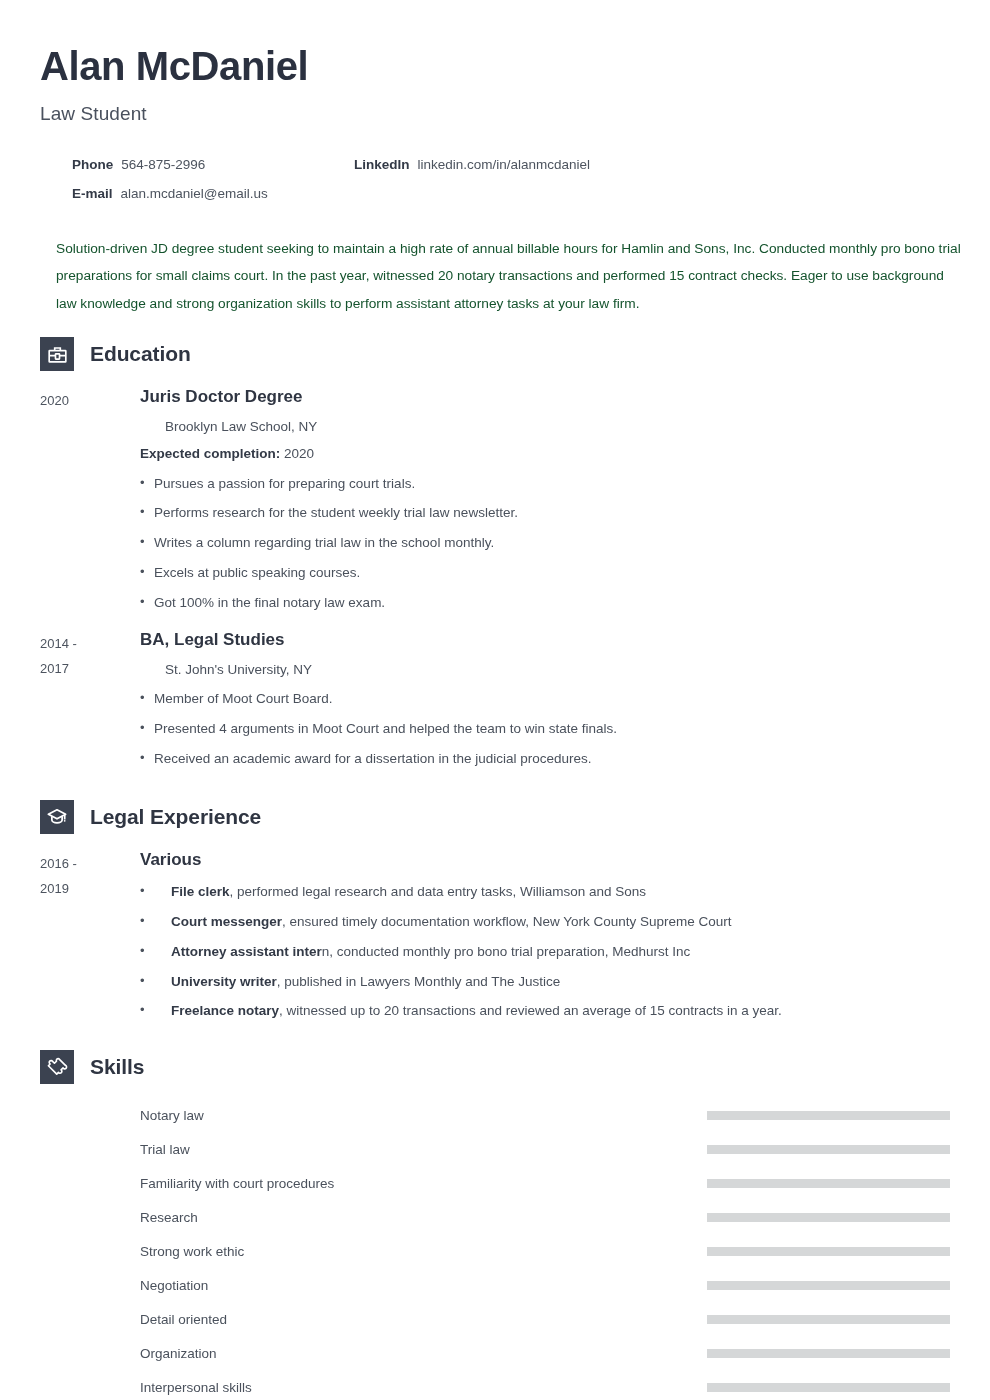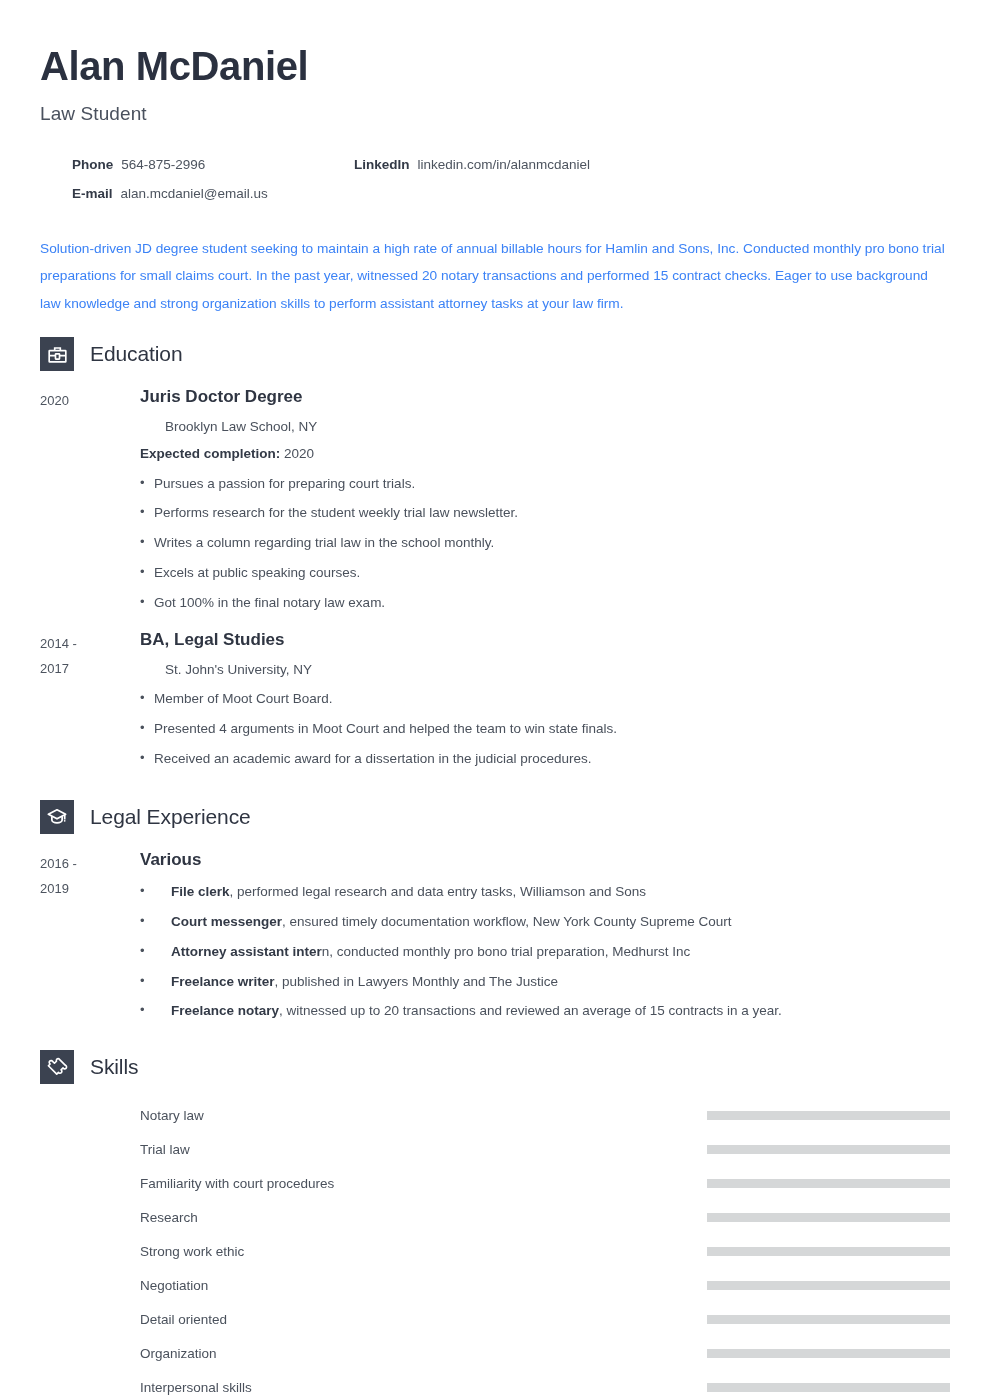--- a/index.html
+++ b/index.html
@@ -67,23 +67,24 @@
   .contact-value {
     color: #4d545f;
     white-space: nowrap;
   }
 
   
   .summary {
     margin-top: 34px;
     font-size: 13.7px;
     line-height: 2.0;
-    color: #3b82f6;
+    color: #14532d;
     text-align: left;
     width: 912px;
+    margin-left: 16px;
   }
 
   
   .section {
     margin-top: 20px;
   }
 
   .section-head {
     display: flex;
     align-items: center;
@@ -97,21 +98,21 @@
     display: flex;
     align-items: center;
     justify-content: center;
     flex: 0 0 auto;
   }
 
   .section-icon svg { display: block; }
 
   .section-title {
     font-size: 21px;
-    font-weight: normal;
+    font-weight: bold;
     color: #2f3542;
     margin-left: 16px;
     letter-spacing: -0.1px;
   }
 
   
   .entry {
     display: flex;
     margin-bottom: 6px;
   }
@@ -304,21 +305,21 @@
           <li>
             <b>File clerk</b><span>, performed legal research and data entry tasks, Williamson and Sons</span>
           </li>
           <li>
             <b>Court messenger</b><span>, ensured timely documentation workflow, New York County Supreme Court</span>
           </li>
           <li>
             <b>Attorney assistant inter</b><span>n, conducted monthly pro bono trial preparation, Medhurst Inc</span>
           </li>
           <li>
-            <b>Freelance writer</b><span>, published in Lawyers Monthly and The Justice</span>
+            <b>University writer</b><span>, published in Lawyers Monthly and The Justice</span>
           </li>
           <li>
             <b>Freelance notary</b><span>, witnessed up to 20 transactions and reviewed an average of 15 contracts in a year.</span>
           </li>
         </ul>
       </div>
     </div>
   </div>
 
   <div class="section" style="margin-top:28px;">

